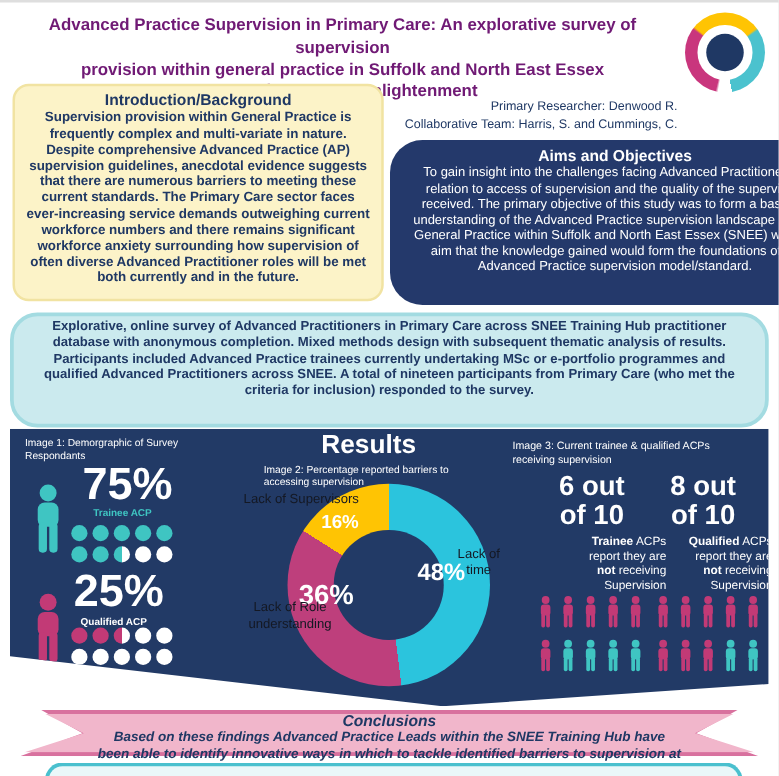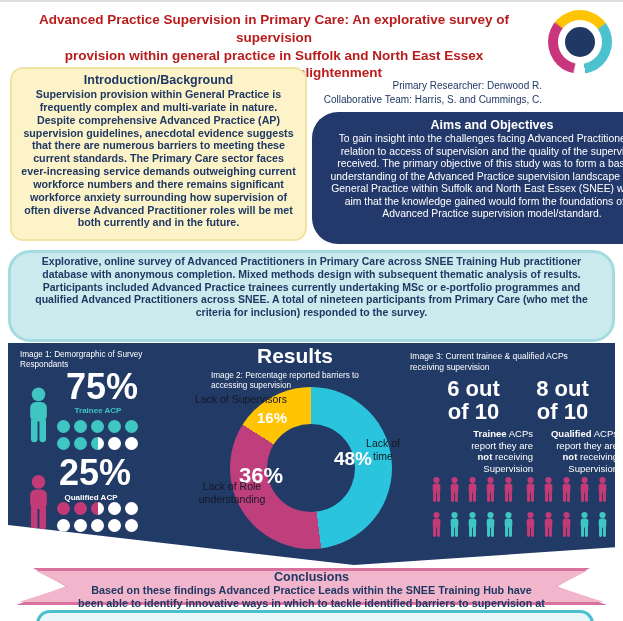--- a/index.html
+++ b/index.html
@@ -3,21 +3,21 @@
 <meta charset="utf-8">
 <style>
   html,body{margin:0;padding:0;background:#ececec;}
   #poster{
     position:relative;width:623px;height:621px;background:#ffffff;
     font-family:"Liberation Sans",sans-serif;overflow:hidden;
     border-top:2px solid #dedede;border-right:2px solid #d6d6d6;
   }
   
   .title{position:absolute;left:8px;top:9px;width:532px;text-align:center;
-    color:#b91c1c;font-weight:bold;font-size:13.5px;line-height:1.32;}
+    color:#701a75;font-weight:bold;font-size:13.5px;line-height:1.32;}
   .researcher{position:absolute;left:228px;top:77px;width:314px;text-align:right;
     color:#1F3864;font-size:10px;line-height:1.35;}
   .logo{position:absolute;left:541px;top:6px;width:78px;height:68px;}
   .logo-ring{width:64px;height:64px;border-radius:50%;margin:2px auto;position:relative;
     background:conic-gradient(#FFC403 0 52deg,#4BC2CE 56deg 170deg,#ffffff 170deg 190deg,
       #C9367D 194deg 306deg,#FFC403 310deg 360deg);}
   .logo-ring::before{content:'';position:absolute;inset:16%;background:#fff;border-radius:50%;}
   .logo-ring::after{content:'';position:absolute;inset:26%;background:#1F3864;border-radius:50%;}
   
   .intro-box{position:absolute;left:10px;top:65px;width:297px;height:174px;
@@ -88,21 +88,21 @@
   .ssub-trainee{left:405px;} .ssub-qualified{left:495px;width:115px;}
   .crowd{position:absolute;display:flex;gap:1px;}
   .crowd-person{display:inline-block;width:17px;height:33px;}
   .crowd-person svg{width:100%;height:100%;}
   .crowd-person.pink{color:#C23A76;}
   .crowd-person.teal{color:#3FC5C2;}
   .person-fill{fill:currentColor;}
   .tcrowd1{left:420px;top:130px;} .tcrowd2{left:420px;top:165px;}
   .qcrowd1{left:514px;top:130px;} .qcrowd2{left:514px;top:165px;}
   
-  .ribbon{position:absolute;left:8px;top:566px;width:607px;height:37px;}
+  .ribbon{position:absolute;left:8px;top:566px;width:607px;height:37px;font-style:italic;}
   .ribbon-outer{position:absolute;inset:0;background:#D8719E;
     clip-path:polygon(25px 0,calc(100% - 25px) 0,calc(100% - 58px) 50%,calc(100% - 8px) 100%,8px 100%,58px 50%);}
   .ribbon-inner{position:absolute;inset:3px;background:#F1B6CB;
     clip-path:polygon(25px 0,calc(100% - 25px) 0,calc(100% - 56px) 50%,calc(100% - 8px) 100%,8px 100%,56px 50%);}
   .ribbon-text{position:absolute;inset:0;text-align:center;color:#1F3864;padding-top:2px;}
   .ribbon-text h2{margin:0;font-size:12.5px;}
   .ribbon-text p{margin:0;font-size:10.8px;font-weight:bold;line-height:1.2;padding:0 70px;}
   
   .bottom-strip{position:absolute;left:36px;top:608px;width:552px;height:20px;
     background:#EAF7F9;border:3px solid #4AC0CE;border-bottom:none;border-radius:14px 14px 0 0;}

